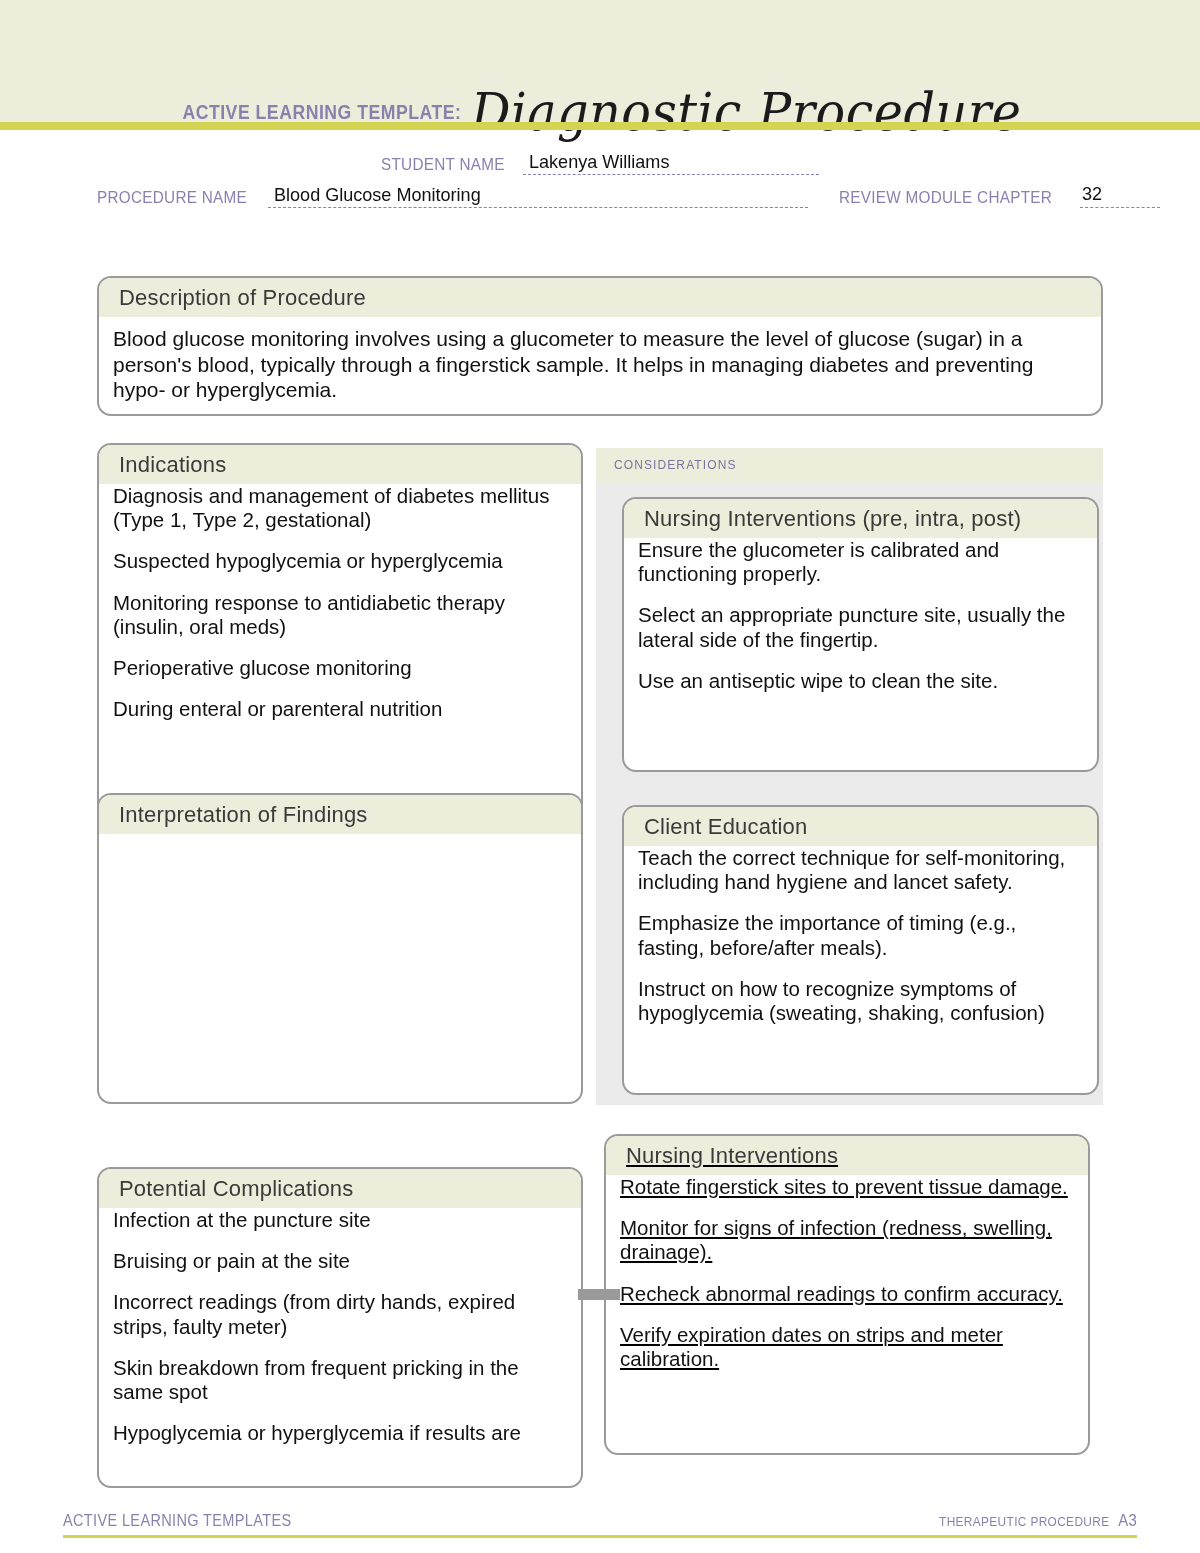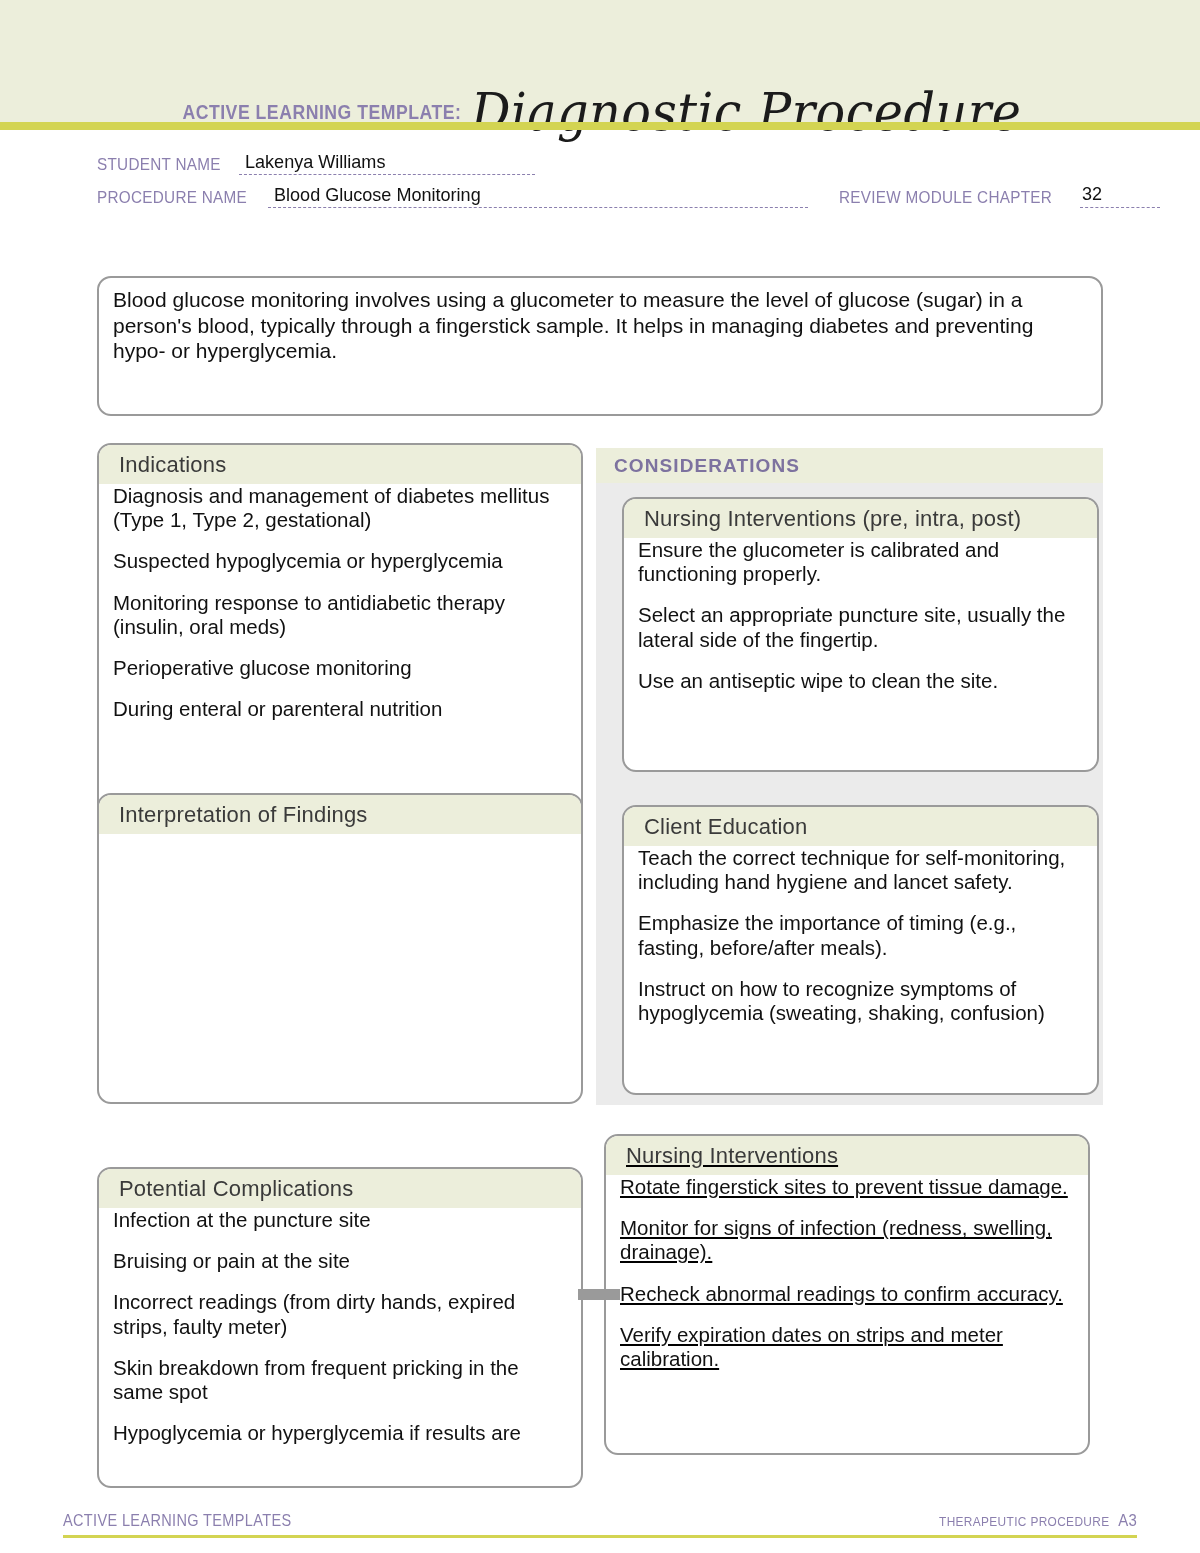--- a/index.html
+++ b/index.html
@@ -60,20 +60,21 @@
     left: 0; top: 122px;
     width: 1200px; height: 8px;
     background: #d3d452;
   }
 
   
   .fields {
     position: absolute;
     left: 97px; top: 152px;
     width: 1006px;
+    text-align: center;
   }
   .field-row {
     position: relative;
     height: 33px;
     white-space: nowrap;
   }
   .field-label {
     font-size: 17px;
     color: #8b7fae;
     letter-spacing: 0.3px;
@@ -152,22 +153,22 @@
     position: absolute;
     left: 596px; top: 448px;
     width: 507px; height: 657px;
     background: #ebebeb;
   }
   .cons-head {
     background: #eceedb;
     height: 35px;
     line-height: 35px;
     padding-left: 18px;
-    font-size: 19px;
-    font-weight: bold;
+    font-size: 12px;
+    font-weight: normal;
     letter-spacing: 1.1px;
     color: #7d729f;
   }
   #nursing-pre   { left: 622px; top: 497px; width: 477px; height: 275px; }
   #client-edu    { left: 622px; top: 805px; width: 477px; height: 290px; }
   #nursing-bottom{ left: 604px; top: 1134px; width: 486px; height: 321px; text-decoration: underline; }
 
   .connector {
     position: absolute;
     left: 578px; top: 1289px;
@@ -236,20 +237,21 @@
       <span class="written">Blood Glucose Monitoring</span>
     </span>
     <span class="field-label lbl-review">REVIEW MODULE CHAPTER</span>
     <span class="blank b-chapter">
       <span class="written">32</span>
     </span>
   </div>
 </div>
 
 <div class="box" id="desc-box">
+  <div class="box-head">Description of Procedure</div>
   <div class="box-body desc">
     <p>Blood glucose monitoring involves using a glucometer to measure the level of glucose (sugar) in a person's blood, typically through a fingerstick sample. It helps in managing diabetes and preventing hypo- or hyperglycemia.</p>
   </div>
 </div>
 
 <div class="box" id="indications">
   <div class="box-head">Indications</div>
   <div class="box-body">
     <p>Diagnosis and management of diabetes mellitus (Type 1, Type 2, gestational)</p>
     <p>Suspected hypoglycemia or hyperglycemia</p>

